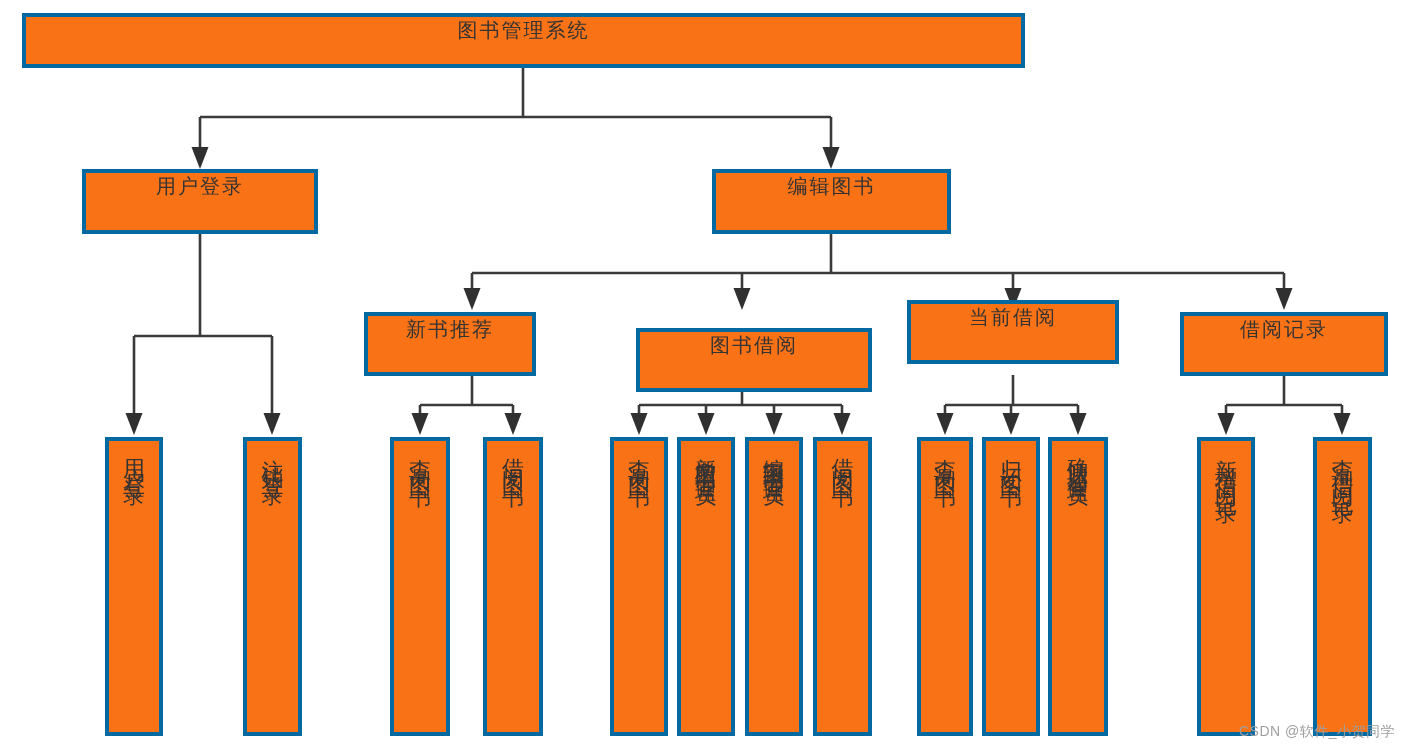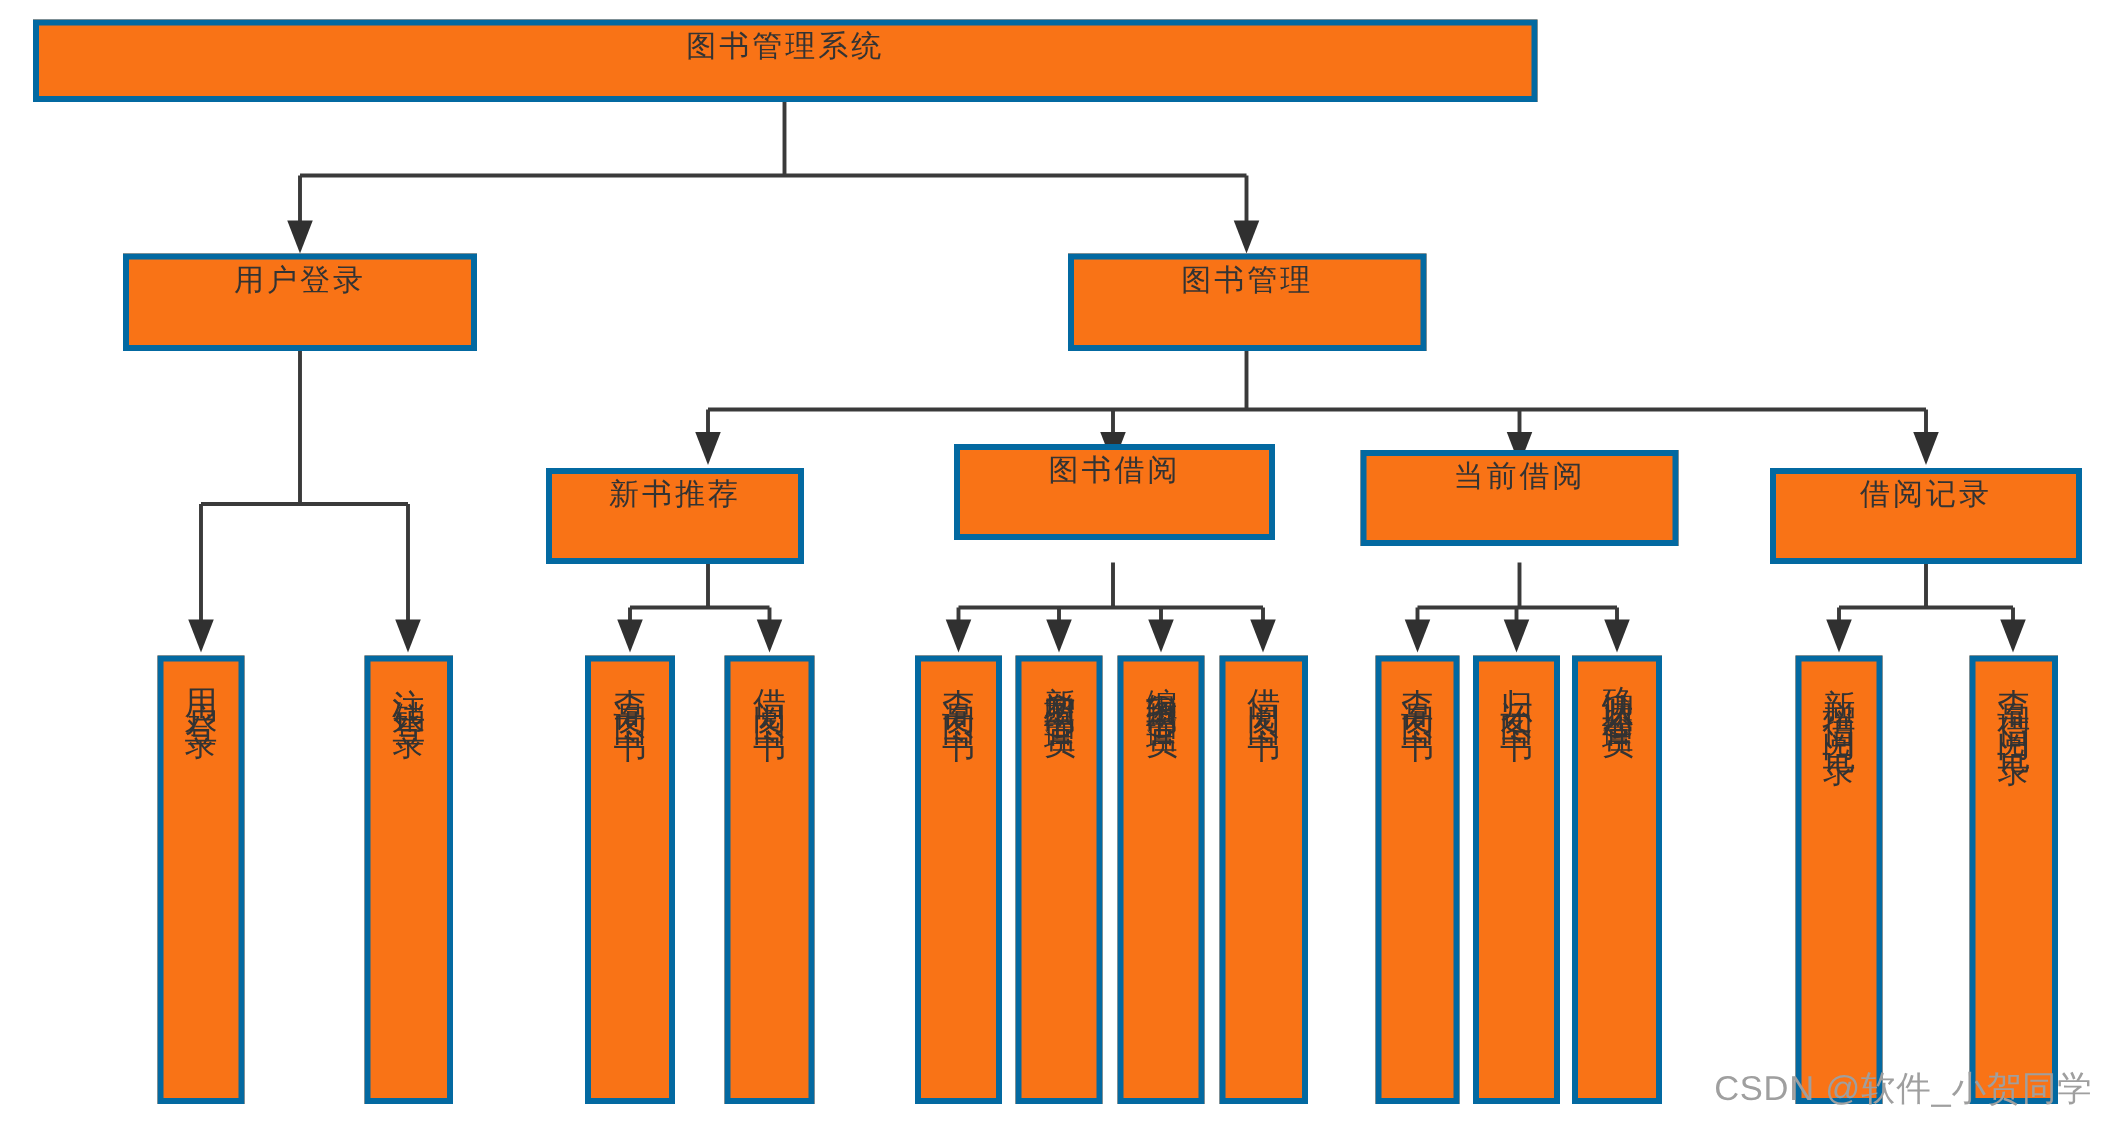--- a/index.html
+++ b/index.html
@@ -33,21 +33,21 @@
     color:#333333;
     line-height:1;
   }
   .v-label.long{
     font-size:21px;
     letter-spacing:4px;
   }
   .watermark{
     position:absolute;
     right:10px;bottom:6px;
-    font-size:23px;
+    font-size:14px;
     letter-spacing:0.5px;
     color:#9f9f9f;
     white-space:nowrap;
     margin-top:17px;
   }
 </style>
 </head>
 <body>
 
 <div class="canvas">
@@ -84,27 +84,27 @@
   </svg>
 
   <div class="box h" style="left:22px;top:13px;width:1003px;height:55px">
     <span class="h-label">图书管理系统</span>
   </div>
 
   <div class="box h" style="left:82px;top:169px;width:236px;height:65px">
     <span class="h-label">用户登录</span>
   </div>
   <div class="box h" style="left:712px;top:169px;width:239px;height:65px">
-    <span class="h-label">图书管理</span>
+    <span class="h-label">编辑图书</span>
   </div>
 
   <div class="box h" style="left:364px;top:312px;width:172px;height:64px">
     <span class="h-label">新书推荐</span>
   </div>
-  <div class="box h" style="left:636px;top:296px;width:214px;height:64px">
+  <div class="box h" style="left:636px;top:328px;width:236px;height:64px">
     <span class="h-label">图书借阅</span>
   </div>
   <div class="box h" style="left:907px;top:300px;width:212px;height:64px">
     <span class="h-label">当前借阅</span>
   </div>
   <div class="box h" style="left:1180px;top:312px;width:208px;height:64px">
     <span class="h-label">借阅记录</span>
   </div>
 
   <div class="box v" style="left:105px;top:437px;width:58px;height:299px">

